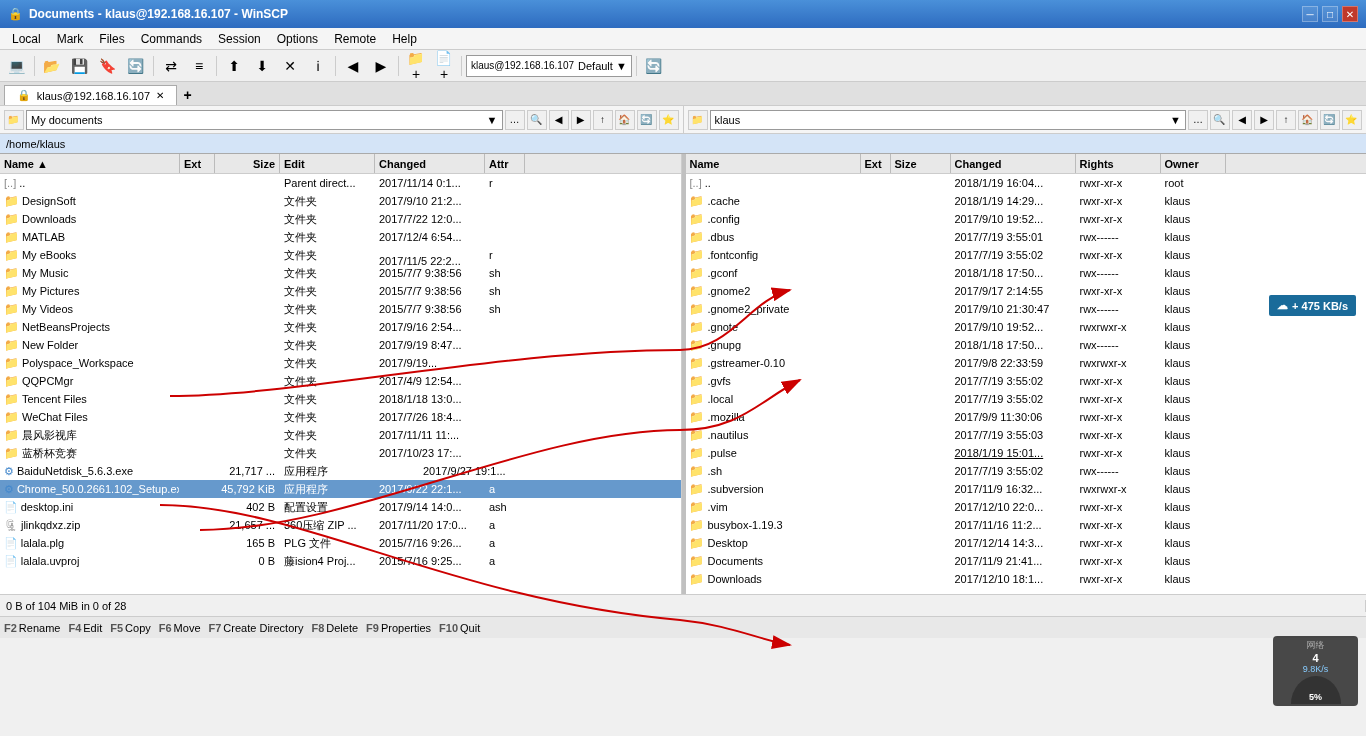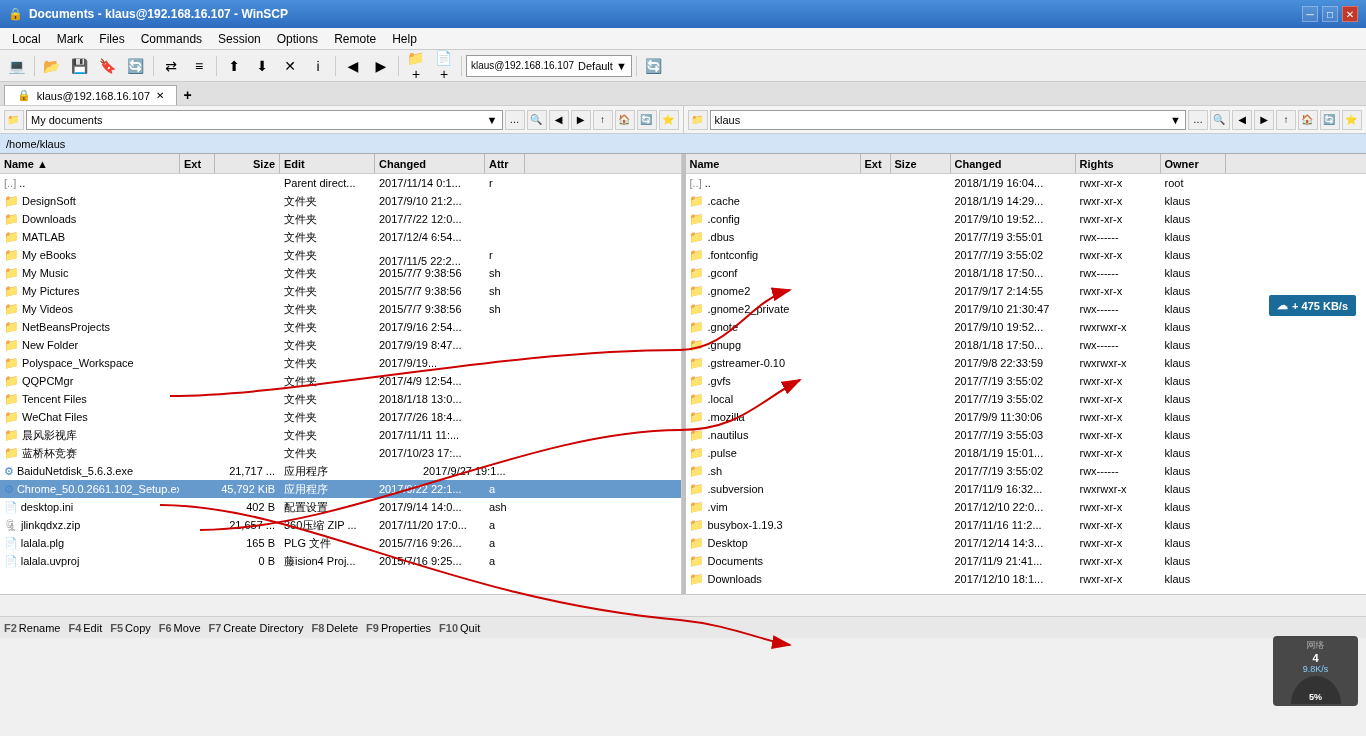--- a/index.html
+++ b/index.html
@@ -702,21 +702,21 @@
     <div class="file-cell" style="width:30px;"></div>
     <div class="file-cell" style="width:60px;"></div>
     <div class="file-cell" style="width:125px;">2017/7/19  3:55:03</div>
     <div class="file-cell" style="width:85px;">rwxr-xr-x</div>
     <div class="file-cell" style="width:65px;">klaus</div>
   </div>
         <div class="file-row">
     <div class="file-cell" style="width:175px;"><span class="icon-folder">📁</span> .pulse</div>
     <div class="file-cell" style="width:30px;"></div>
     <div class="file-cell" style="width:60px;"></div>
-    <div class="file-cell" style="width:125px;">2018/1/19  15:01...</div>
+    <div class="file-cell" style="width:125px;text-decoration:underline;">2018/1/19  15:01...</div>
     <div class="file-cell" style="width:85px;">rwxr-xr-x</div>
     <div class="file-cell" style="width:65px;">klaus</div>
   </div>
         <div class="file-row">
     <div class="file-cell" style="width:175px;"><span class="icon-folder">📁</span> .sh</div>
     <div class="file-cell" style="width:30px;"></div>
     <div class="file-cell" style="width:60px;"></div>
     <div class="file-cell" style="width:125px;">2017/7/19  3:55:02</div>
     <div class="file-cell" style="width:85px;">rwx------</div>
     <div class="file-cell" style="width:65px;">klaus</div>
@@ -767,20 +767,23 @@
     <div class="file-cell" style="width:60px;"></div>
     <div class="file-cell" style="width:125px;">2017/12/10  18:1...</div>
     <div class="file-cell" style="width:85px;">rwxr-xr-x</div>
     <div class="file-cell" style="width:65px;">klaus</div>
   </div>
       </div>
   </div>
 </div>
 
 <div id="statusbar">
+  <div class="status-pane">
+    <span>0 B of 104 MiB in 0 of 28</span>
+  </div>
 </div>
 
 <div id="bottombar">
 <span class="fn-key">
       <span class="fn-num">F2</span>
       <span> Rename</span>
     </span>
     <span class="fn-key">
       <span class="fn-num">F4</span>
       <span> Edit</span>

